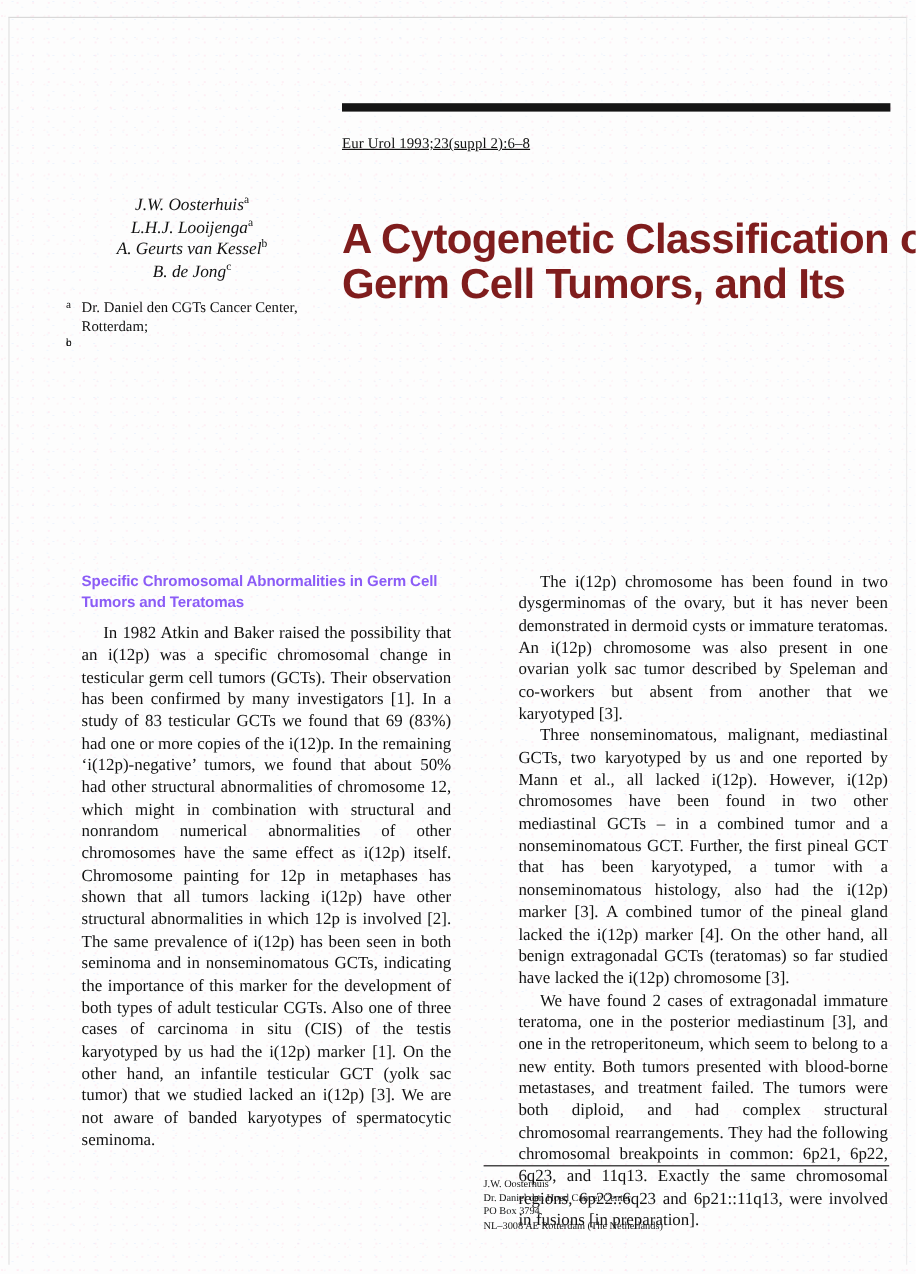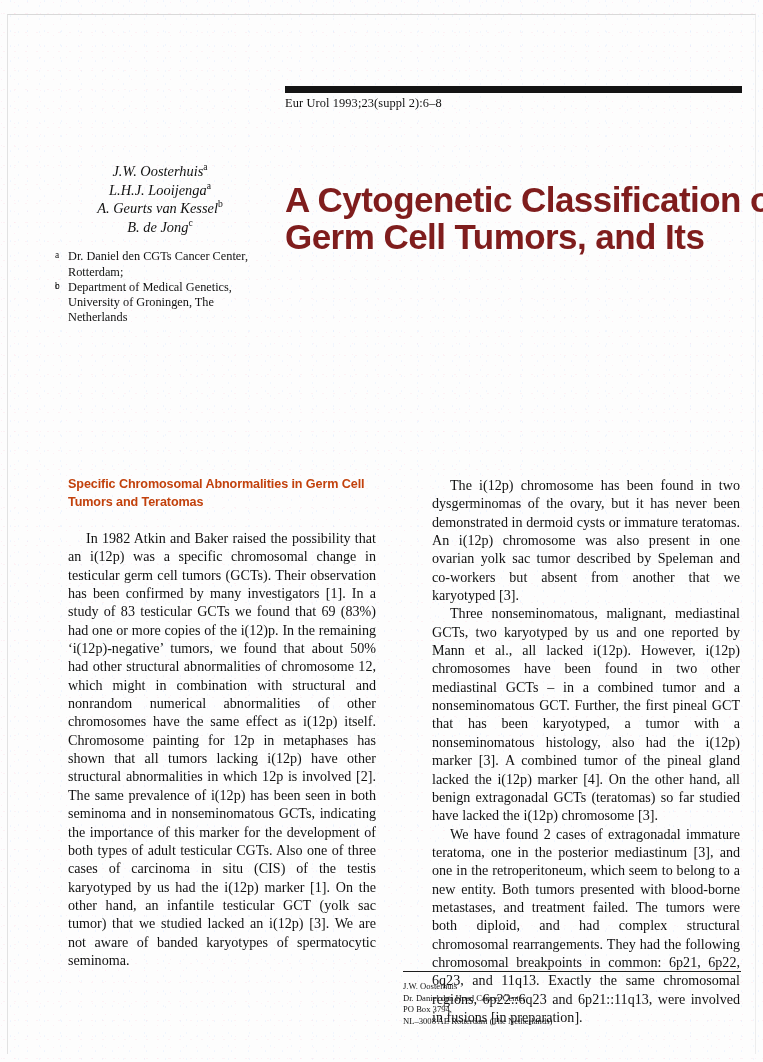--- a/index.html
+++ b/index.html
@@ -57,24 +57,25 @@
     position: absolute;
     left: 285px;
     top: 86px;
     width: 457px;
     height: 7px;
     background: #141414;
   }
   #journal-citation {
     position: absolute;
     left: 285px;
-    top: 96px;
+    top: 112px;
     font-size: 12.4px;
     letter-spacing: .1px;
     white-space: nowrap;
+    text-decoration: underline;
   }
 
   
   #author-rail {
     position: absolute;
     left: 55px;
     top: 162px;
     width: 210px;
   }
   .author-name {
@@ -132,22 +133,22 @@
     gap: 56px;
   }
   .body-column { width: 308px; }
 
   .section-heading {
     font-family: "Liberation Sans", sans-serif;
     font-weight: bold;
     font-size: 12.6px;
     line-height: 17.5px;
     letter-spacing: -0.1px;
-    color: #c2410c;
-    margin: 0 0 18px 0;
+    color: #8b5cf6;
+    margin: 0 0 8px 0;
   }
   .body-paragraph {
     margin: 0;
     font-size: 14.1px;
     line-height: 18.35px;
     text-align: justify;
     text-indent: 18px;
     hyphens: none;
     word-spacing: .1px;
   }
@@ -208,21 +209,20 @@
     <div id="affiliations">
       <div class="affiliation">
         <span class="aff-key">a</span>
         <span>Dr. Daniel den CGTs Cancer Center, Rotterdam;</span>
       </div>
       <div class="affiliation">
         <span class="aff-key">b</span>
       </div>
       <div class="affiliation">
         <span class="aff-key">c</span>
-        <span>Department of Medical Genetics, University of Groningen, The Netherlands</span>
       </div>
     </div>
   </div>
 
   <div id="body-columns">
     <div class="body-column">
       <h2 class="section-heading">Specific Chromosomal Abnormalities in Germ Cell Tumors and Teratomas</h2>
       <p class="body-paragraph">In 1982 Atkin and Baker raised the possibility that an i(12p) was a specific chromosomal change in testicular germ cell tumors (GCTs). Their observation has been confirmed by many investigators [1]. In a study of 83 testicular GCTs we found that 69 (83%) had one or more copies of the i(12)p. In the remaining ‘i(12p)-negative’ tumors, we found that about 50% had other structural abnormalities of chromosome 12, which might in combination with structural and nonrandom numerical abnormalities of other chromosomes have the same effect as i(12p) itself. Chromosome painting for 12p in metaphases has shown that all tumors lacking i(12p) have other structural abnormalities in which 12p is involved [2]. The same prevalence of i(12p) has been seen in both seminoma and in nonseminomatous GCTs, indicating the importance of this marker for the development of both types of adult testicular CGTs. Also one of three cases of carcinoma in situ (CIS) of the testis karyotyped by us had the i(12p) marker [1]. On the other hand, an infantile testicular GCT (yolk sac tumor) that we studied lacked an i(12p) [3]. We are not aware of banded karyotypes of spermatocytic seminoma.</p>
     </div>
 

